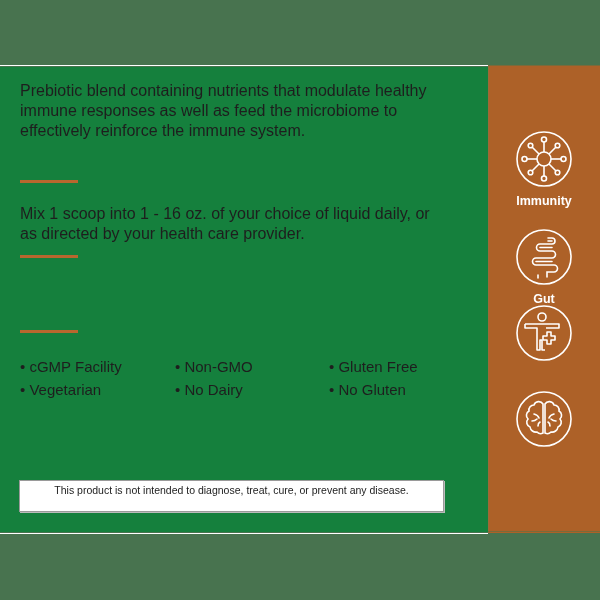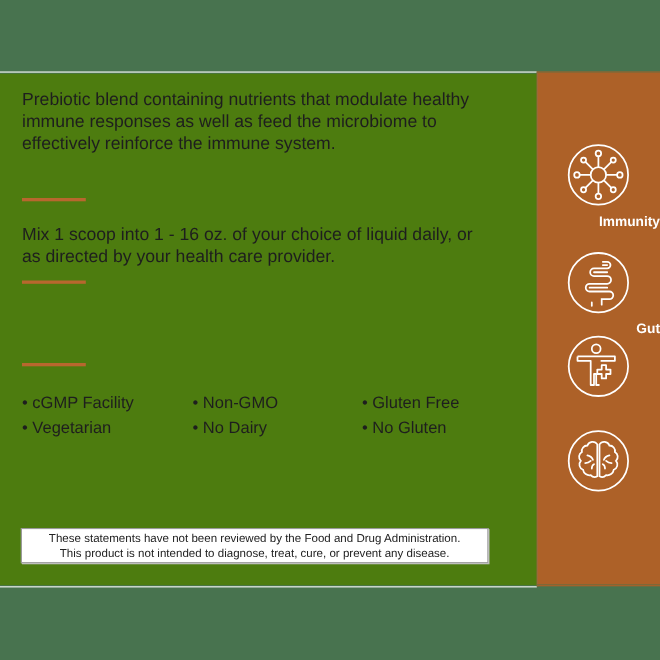--- a/index.html
+++ b/index.html
@@ -1,43 +1,42 @@
 <!DOCTYPE html>
 <html><head>
 <meta charset="utf-8">
 <style>
   html,body{margin:0;padding:0;}
   body{width:600px;height:600px;position:relative;overflow:hidden;background:#48734f;font-family:"Liberation Sans","DejaVu Sans",sans-serif;}
   .top-line{position:absolute;left:0;top:65px;width:488px;height:1px;background:#ffffff;}
   .bottom-line{position:absolute;left:0;top:533px;width:488px;height:1px;background:#ffffff;}
-  .panel{position:absolute;left:0;top:67px;width:488px;height:465px;background:#4d7c0f;}
+  .panel{position:absolute;left:0;top:67px;width:488px;height:465px;background:#15803d;}
   .side{position:absolute;left:488px;top:65px;width:112px;height:468px;background:#ad6128;border-left:1px solid #9a6a3a;}
   .side-line-top{position:absolute;left:488px;top:65px;width:112px;height:1px;background:#7a6a3a;}
   .side-line-bot{position:absolute;left:488px;top:531px;width:112px;height:1px;background:#7a6a3a;}
   .para{position:absolute;left:20px;width:420px;font-size:16px;line-height:20px;color:#1e1e1e;margin:0;}
   .rule{position:absolute;left:20px;width:58px;height:3px;background:#b8672e;}
   .feats{position:absolute;left:20px;top:355px;width:420px;font-size:15px;line-height:24px;color:#1e1e1e;}
   .feat{position:absolute;white-space:nowrap;}
   .disclaimer{position:absolute;left:19px;top:480px;width:425px;height:32px;border:1px solid #9a9a9a;box-shadow:1px 1px 0 #bcbcbc;background:#fff;font-size:10.5px;line-height:13px;text-align:center;color:#222;padding-top:3px;box-sizing:border-box;}
-  .benefit{position:absolute;left:488px;width:112px;text-align:right;color:#fff;}
+  .benefit{position:absolute;left:488px;width:112px;text-align:center;color:#fff;}
   .benefit svg{display:block;margin:0 auto;}
   .benefit .lbl{font-weight:bold;font-size:12.5px;margin-top:6px;}
 </style>
 </head>
 <body>
 
 <div class="top-line"></div>
 <div class="panel">
   <p class="para" style="top:14px">Prebiotic blend containing nutrients that modulate healthy immune responses as well as feed the microbiome to effectively reinforce the immune system.</p>
   <div class="rule" style="top:113px"></div>
   <p class="para" style="top:137px">Mix 1 scoop into 1 - 16 oz. of your choice of liquid daily, or as directed by your health care provider.</p>
   <div class="rule" style="top:188px"></div>
   <div class="rule" style="top:263px"></div>
   <div class="disclaimer" style="top:413px">
-    <div>These statements have not been reviewed by the Food and Drug Administration.</div>
     <div>This product is not intended to diagnose, treat, cure, or prevent any disease.</div>
   </div>
 </div>
 
 <div class="feats">
   <span class="feat" style="left:0;top:0">• cGMP Facility</span>
   <span class="feat" style="left:155px;top:0">• Non-GMO</span>
   <span class="feat" style="left:309px;top:0">• Gluten Free</span>
   <span class="feat" style="left:0;top:23px">• Vegetarian</span>
   <span class="feat" style="left:155px;top:23px">• No Dairy</span>

